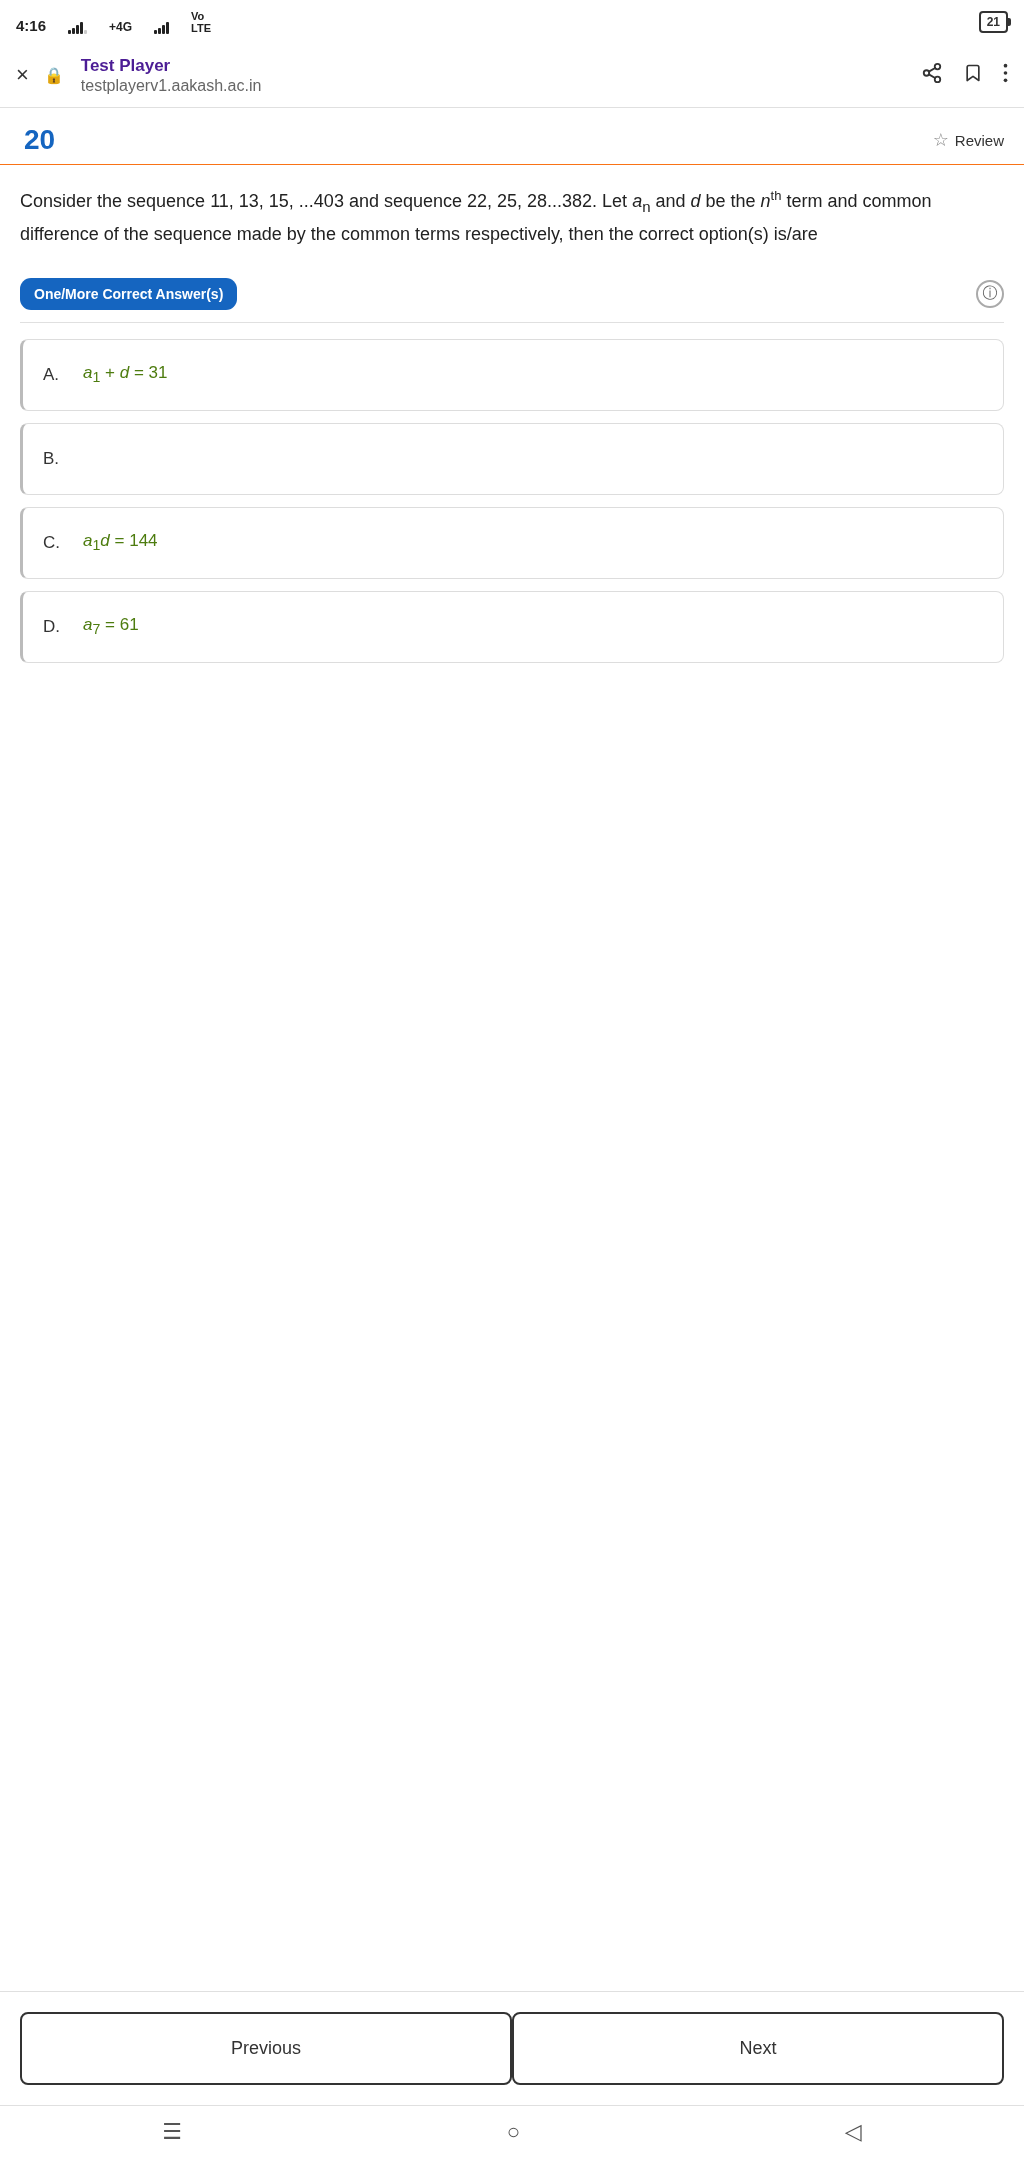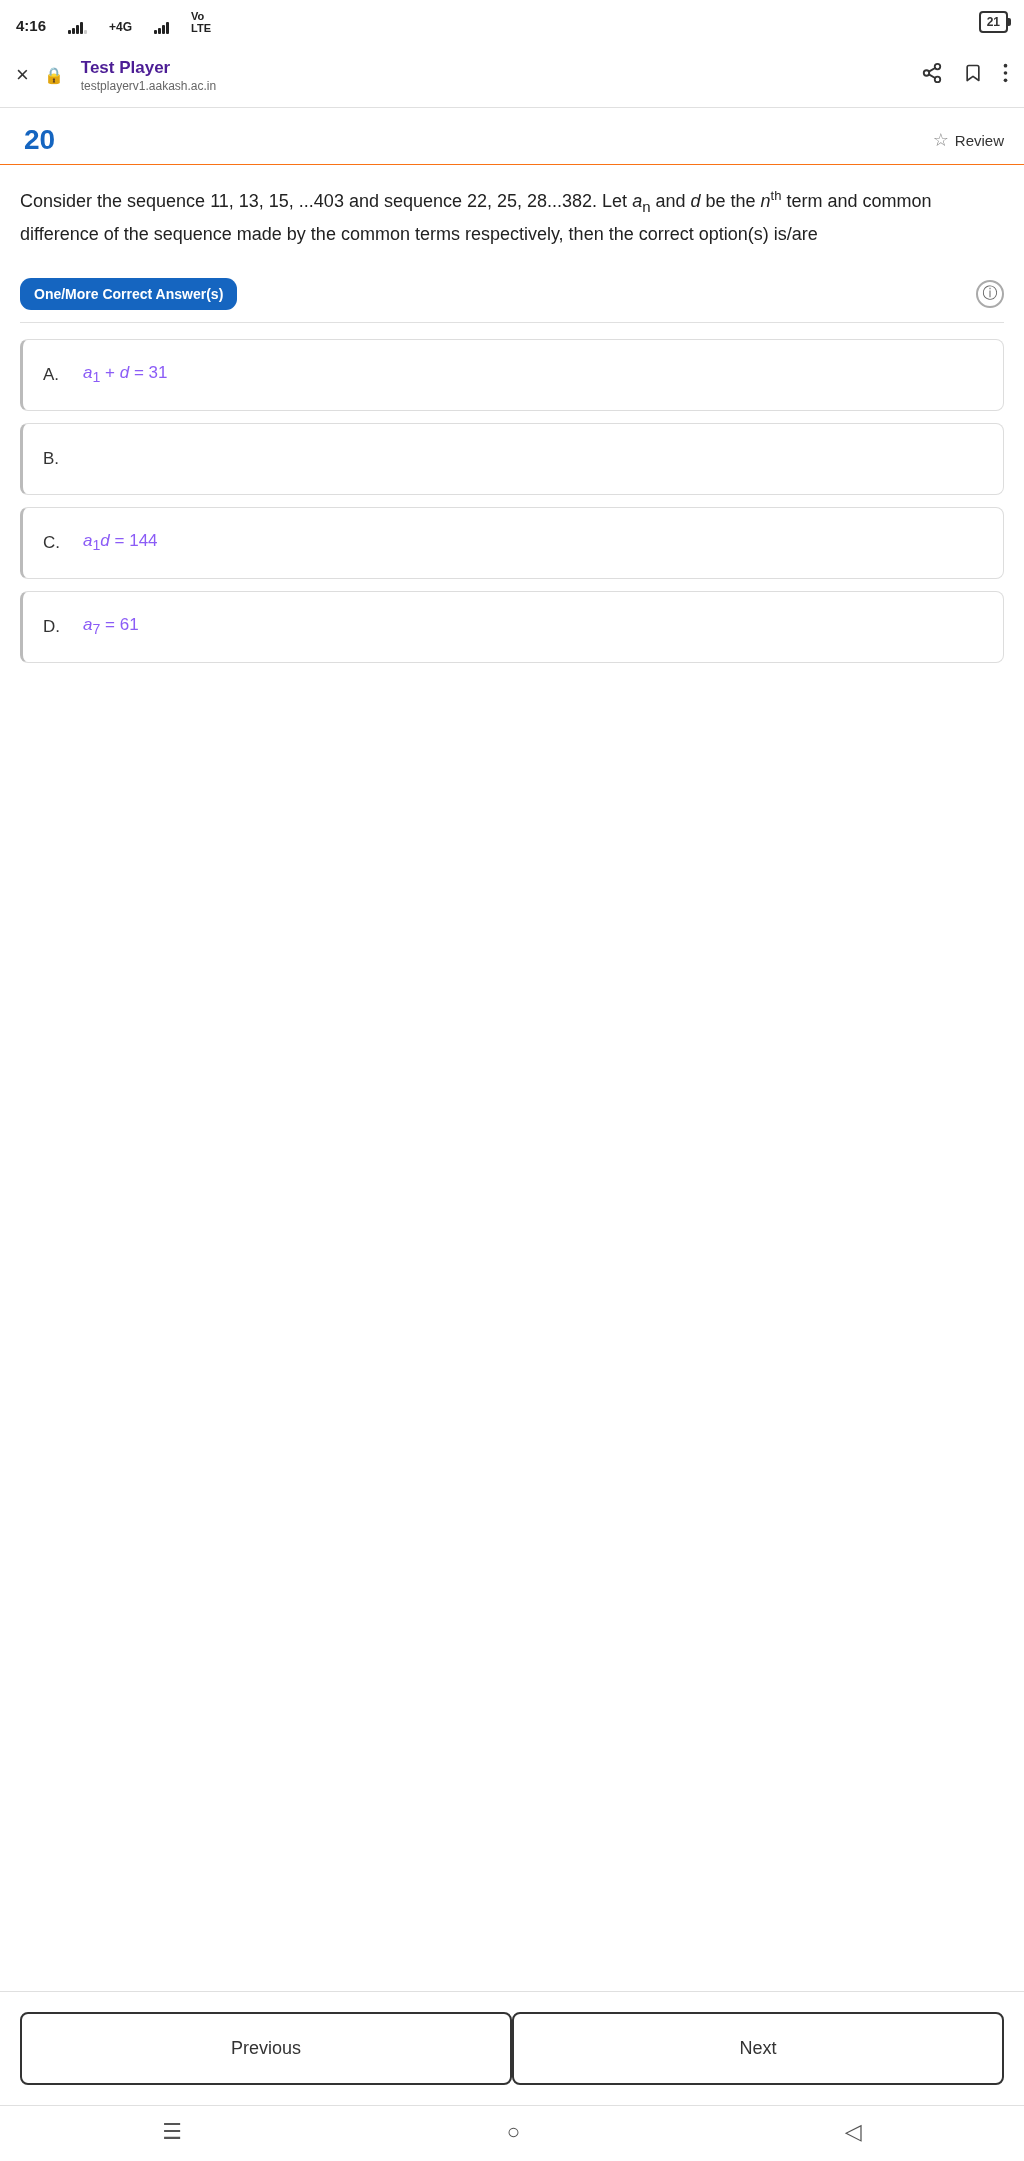--- a/index.html
+++ b/index.html
@@ -102,21 +102,21 @@
       display: flex;
       flex-direction: column;
     }
     .browser-title {
       font-size: 17px;
       font-weight: 600;
       color: #4c1d95;
       line-height: 1.2;
     }
     .browser-url {
-      font-size: 12px;
+      font-size: 16px;
       color: #666;
     }
     .browser-icons {
       display: flex;
       align-items: center;
       gap: 20px;
     }
     .browser-icon {
       font-size: 20px;
       color: #333;
@@ -219,21 +219,21 @@
       min-height: 72px;
     }
     .option-label {
       font-size: 17px;
       font-weight: 500;
       color: #333;
       min-width: 24px;
     }
     .option-text {
       font-size: 17px;
-      color: #8b5cf6;
+      color: #4d7c0f;
     }
     .option-text .italic {
       font-style: italic;
     }
 
     
     .nav-buttons {
       background: #fff;
       padding: 20px 20px;
       display: flex;

